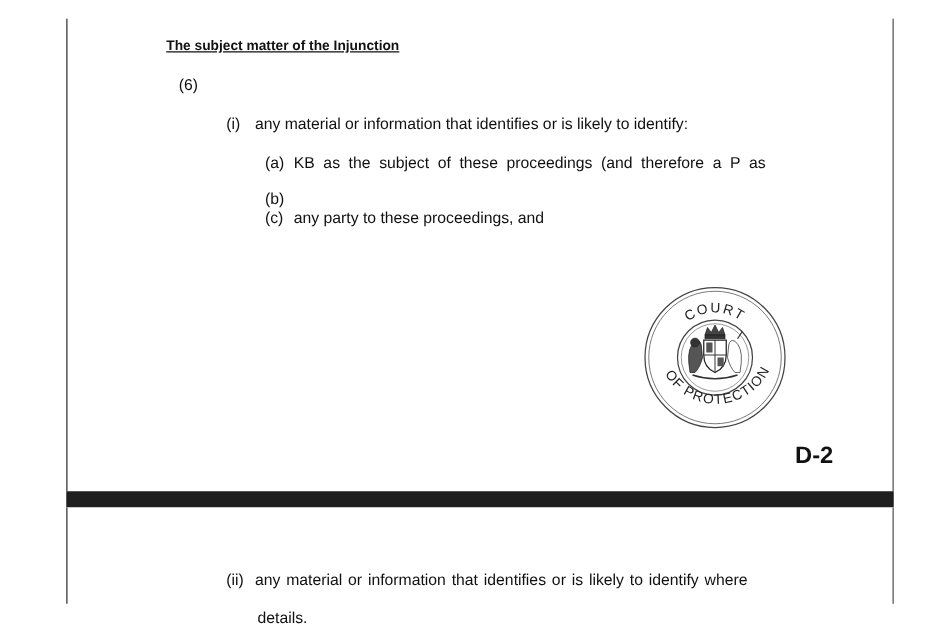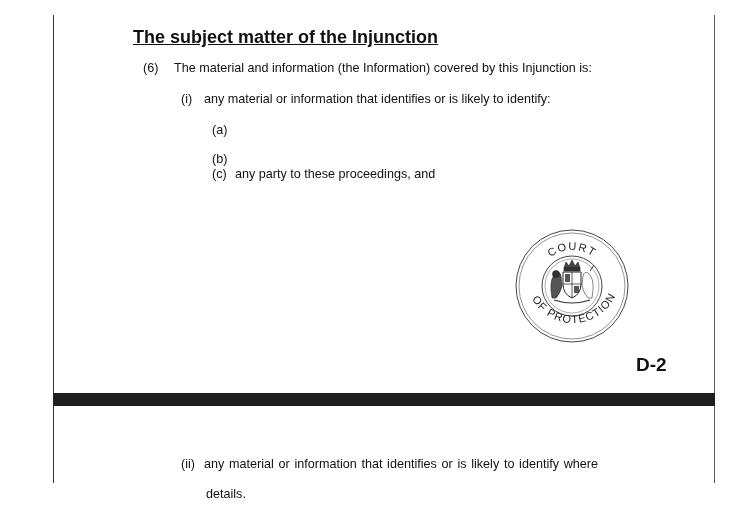--- a/index.html
+++ b/index.html
@@ -15,37 +15,37 @@
       border-left:1.5px solid #333;
       border-right:1.5px solid #555;
     }
     #page1 { top:15px; height:378px; }
     #page2 { top:406px; height:77px; }
     .gap-bar {
       position:absolute; left:53px; top:393px; width:662px; height:13px;
       background:#1f1f1f;
     }
     .t { position:absolute; font-size:12.6px; line-height:15px; white-space:nowrap; }
-    .heading { font-weight:bold; text-decoration:underline; font-size:18px; }
+    .heading { font-weight:bold; text-decoration:underline; font-size:11px; }
     .pagenum { font-weight:bold; font-size:19px; }
     .seal { position:absolute; left:514px; top:228px; width:116px; height:116px; }
   </style>
 </head>
 <body>
 
 <div class="page" id="page1">
   <div class="t heading" style="left:79px; top:15px;">The subject matter of the Injunction</div>
 
   <div class="t" style="left:89px; top:46px;">(6)</div>
-  <div class="t" style="left:120px; top:46px;">The material and information (the Information) covered by this Injunction is:</div>
 
   <div class="t" style="left:127px; top:77px;">(i)</div>
   <div class="t" style="left:150px; top:77px;">any material or information that identifies or is likely to identify:</div>
 
   <div class="t" style="left:158px; top:108px;">(a)</div>
+  <div class="t" style="left:181px; top:108px; word-spacing:3.4px;">KB as the subject of these proceedings (and therefore a P as</div>
 
   <div class="t" style="left:158px; top:137px;">(b)</div>
 
   <div class="t" style="left:158px; top:152px;">(c)</div>
   <div class="t" style="left:181px; top:152px;">any party to these proceedings, and</div>
 
   <div class="t pagenum" style="left:582px; top:342px;">D-2</div>
 </div>
 
 <div class="seal">

